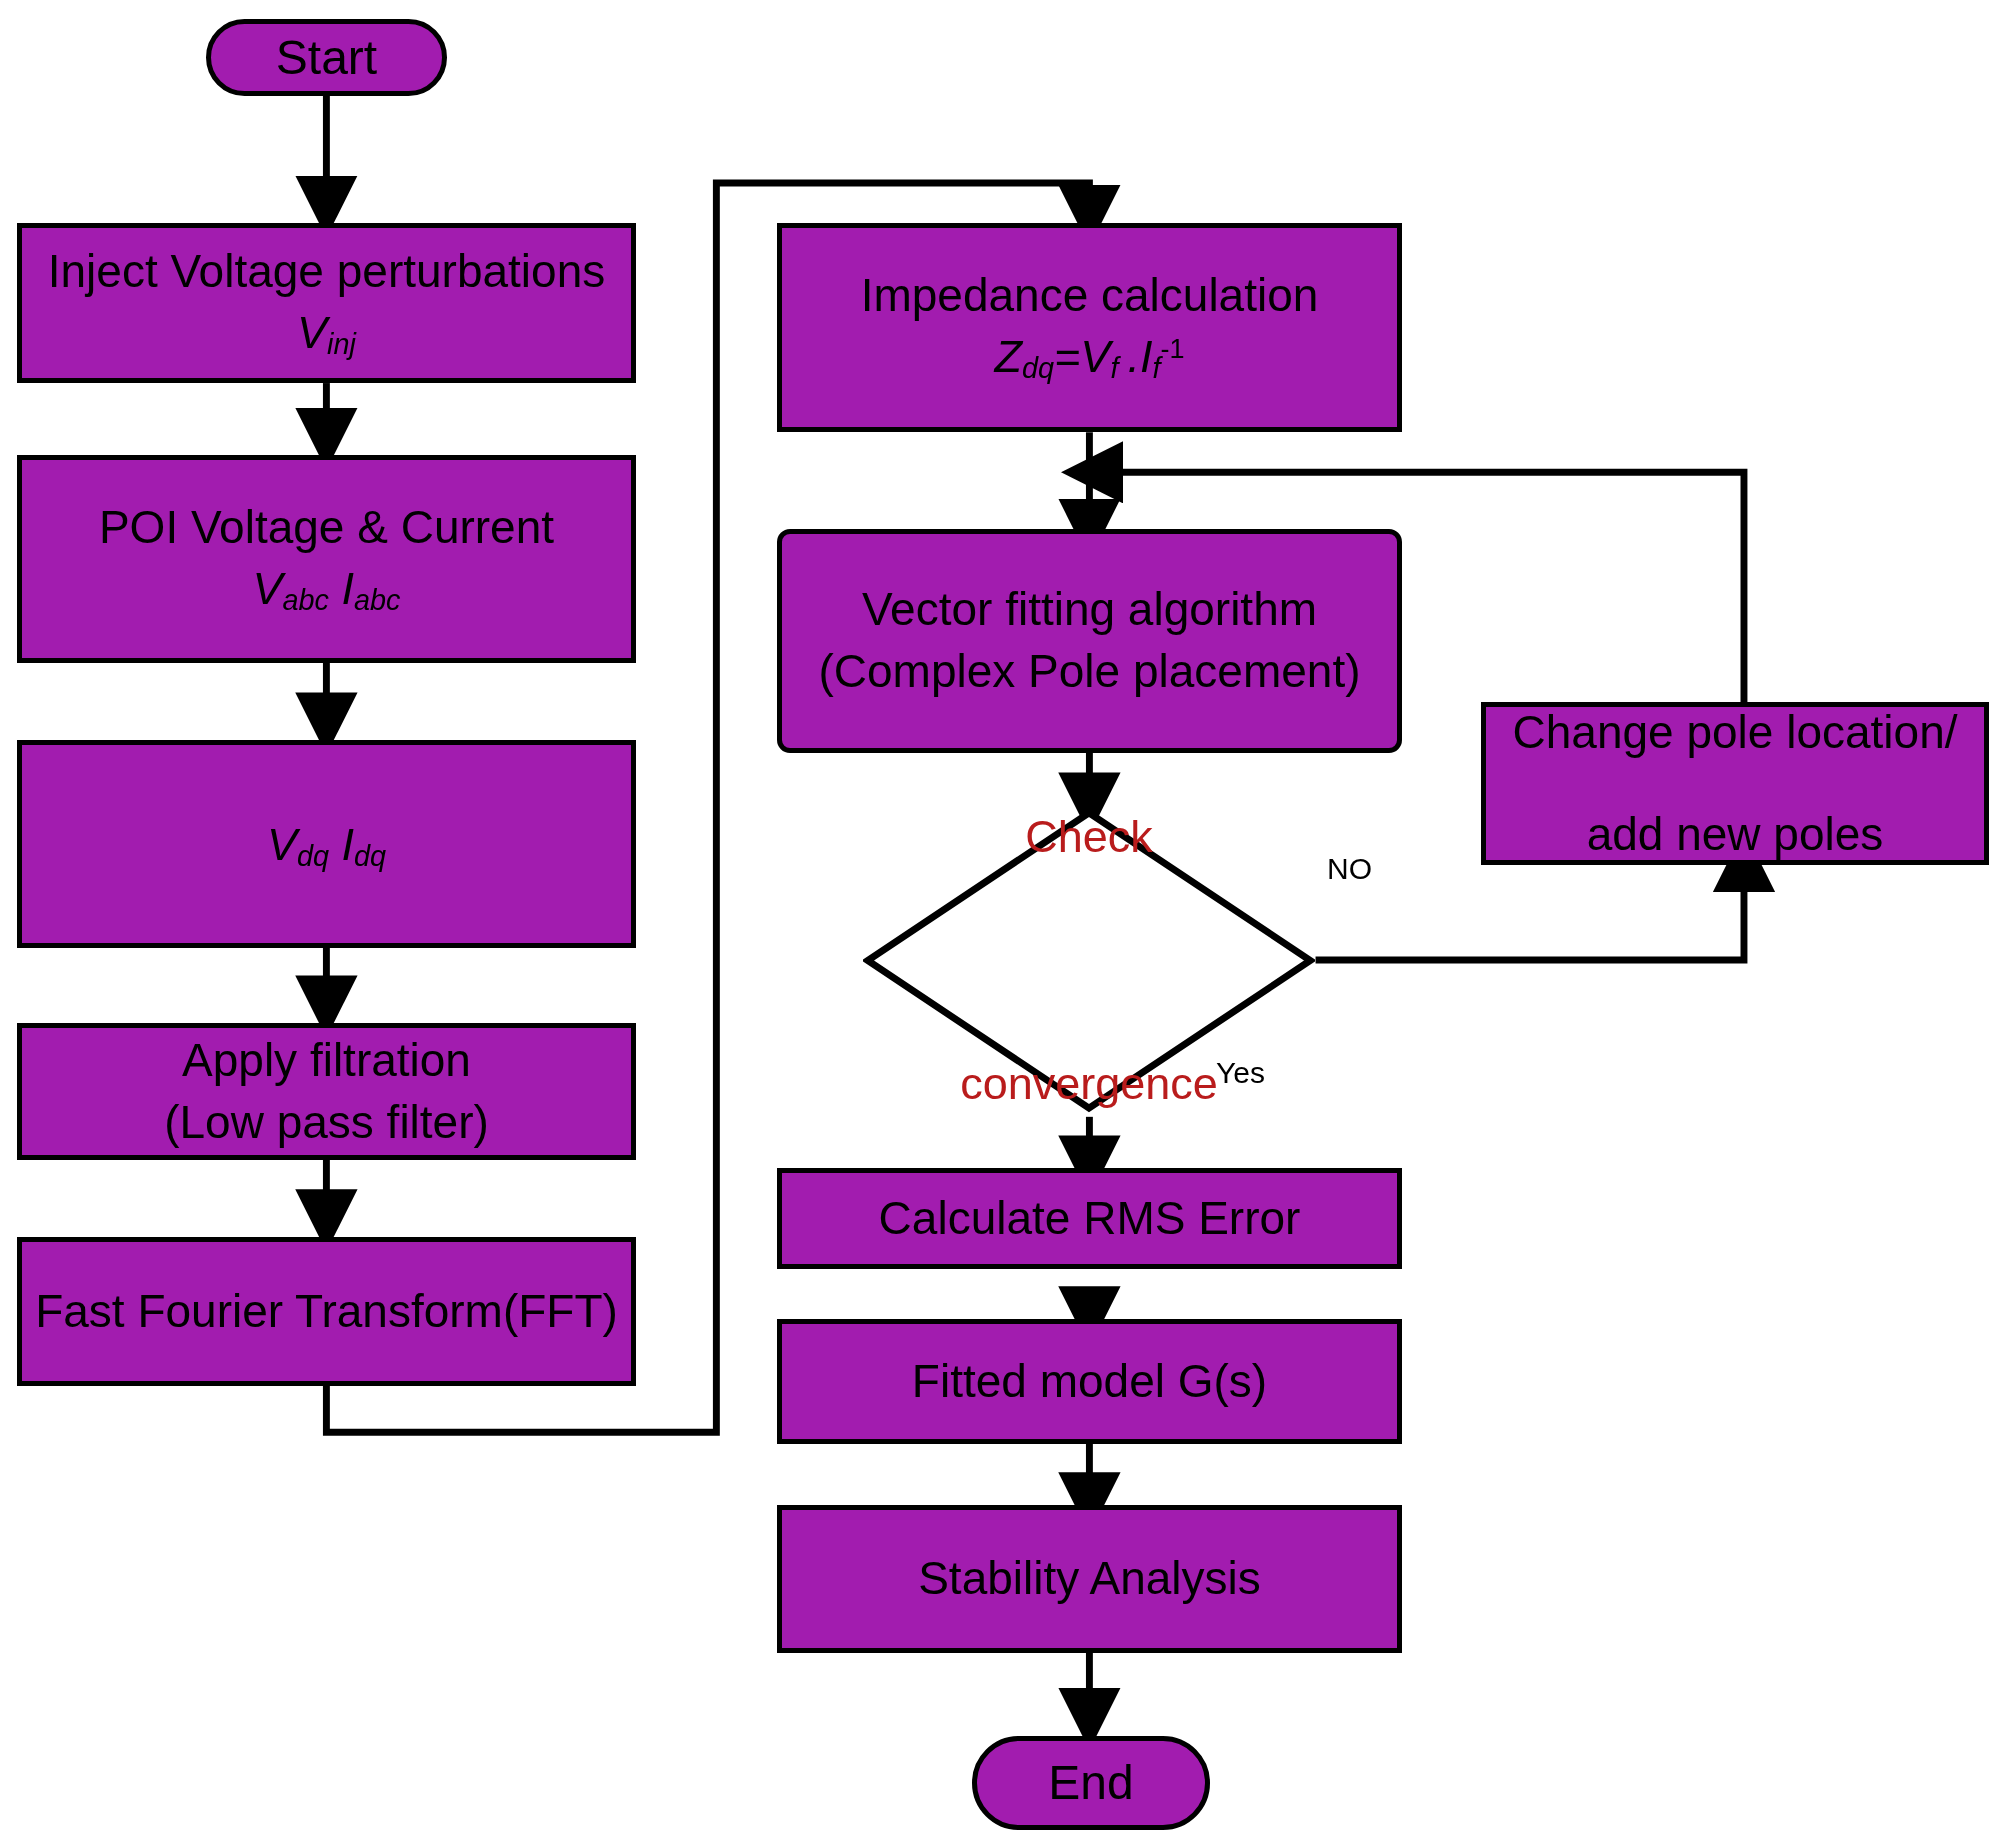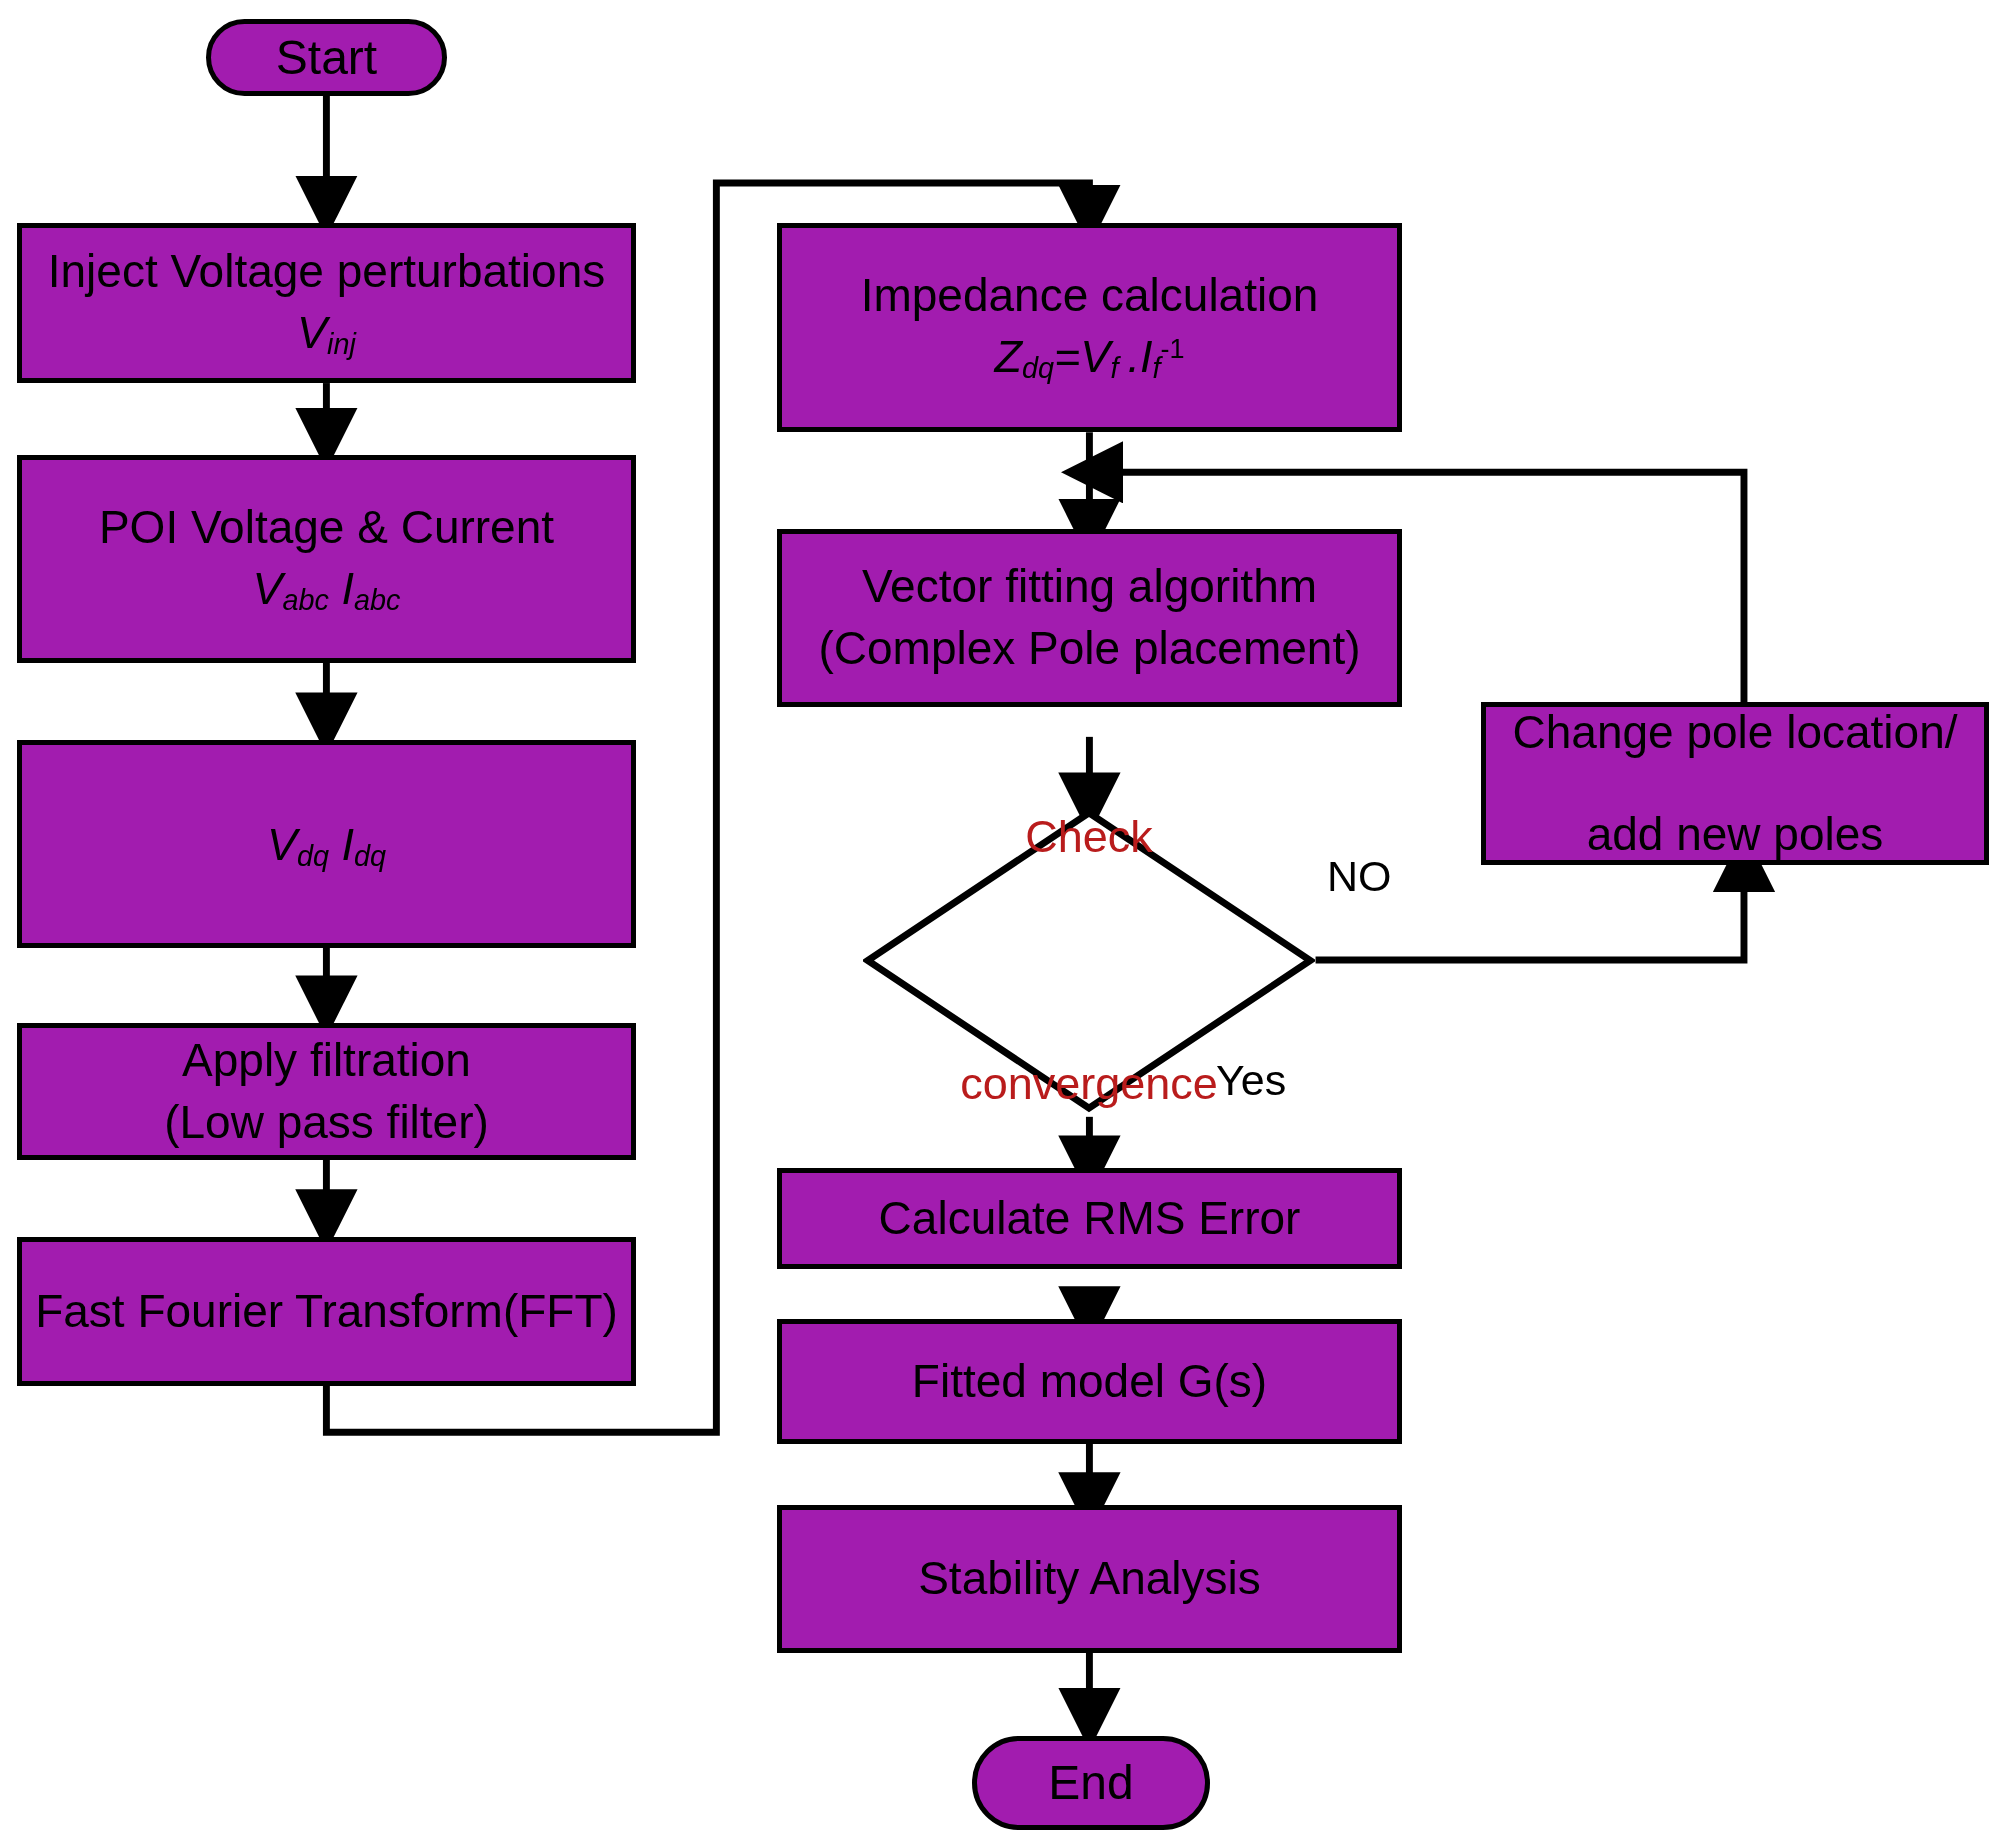--- a/index.html
+++ b/index.html
@@ -81,21 +81,21 @@
     flex-direction: column;
     align-items: center;
     justify-content: space-between;
     text-align: center;
     font-size: 45px;
     color: #b91c1c;
     line-height: 1.3;
   }
   .edge-label {
     position: absolute;
-    font-size: 43px;
+    font-size: 30px;
     color: #000;
     white-space: nowrap;
   }
 </style>
 </head>
 <body>
 
 <div id="canvas">
 
   <svg id="wires" viewBox="0 0 2593 2400" xmlns="http://www.w3.org/2000/svg">
@@ -161,21 +161,21 @@
 
   <div class="node process" style="left:17px; top:1237px; width:619px; height:149px;">
     <span class="line1 fs-lg">Fast Fourier Transform(FFT)</span>
   </div>
 
   <div class="node process" style="left:777px; top:223px; width:625px; height:209px;">
     <span class="line1 fs-lg">Impedance calculation</span>
     <span class="line2 sub"><i>Z</i><sub>dq</sub>=<i>V</i><sub>f</sub> .<i>I</i><sub>f</sub><sup>-1</sup></span>
   </div>
 
-  <div class="node process" style="left:777px; top:529px; width:625px; height:178px;">
+  <div class="node process" style="left:777px; top:529px; width:625px; height:224px;border-radius:13px;">
     <span class="line1 fs-lg">Vector fitting algorithm</span>
     <span class="line2 fs-lg">(Complex Pole placement)</span>
   </div>
 
   <div class="diamond-wrap" style="left:863px; top:808px; width:452px; height:305px;">
     <svg width="452" height="305" viewBox="0 0 588 396" xmlns="http://www.w3.org/2000/svg">
       <polygon points="294,6 582,198 294,390 6,198" fill="#ffffff" stroke="#000000" stroke-width="9"></polygon>
     </svg>
     <div class="diamond-label">
       <span>Check</span>

